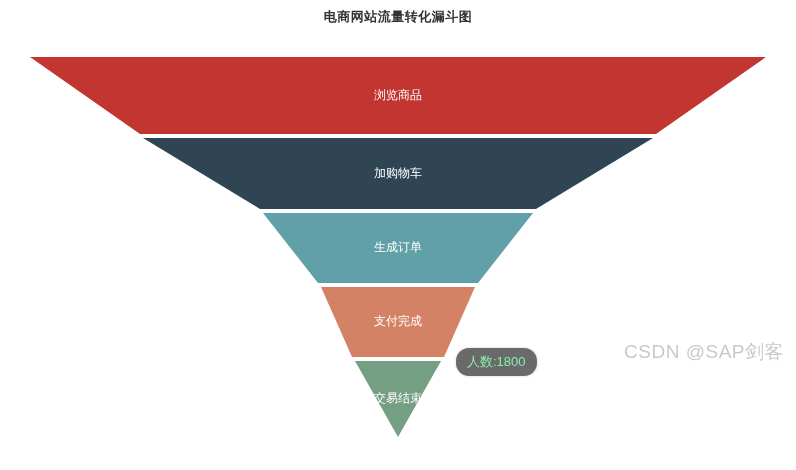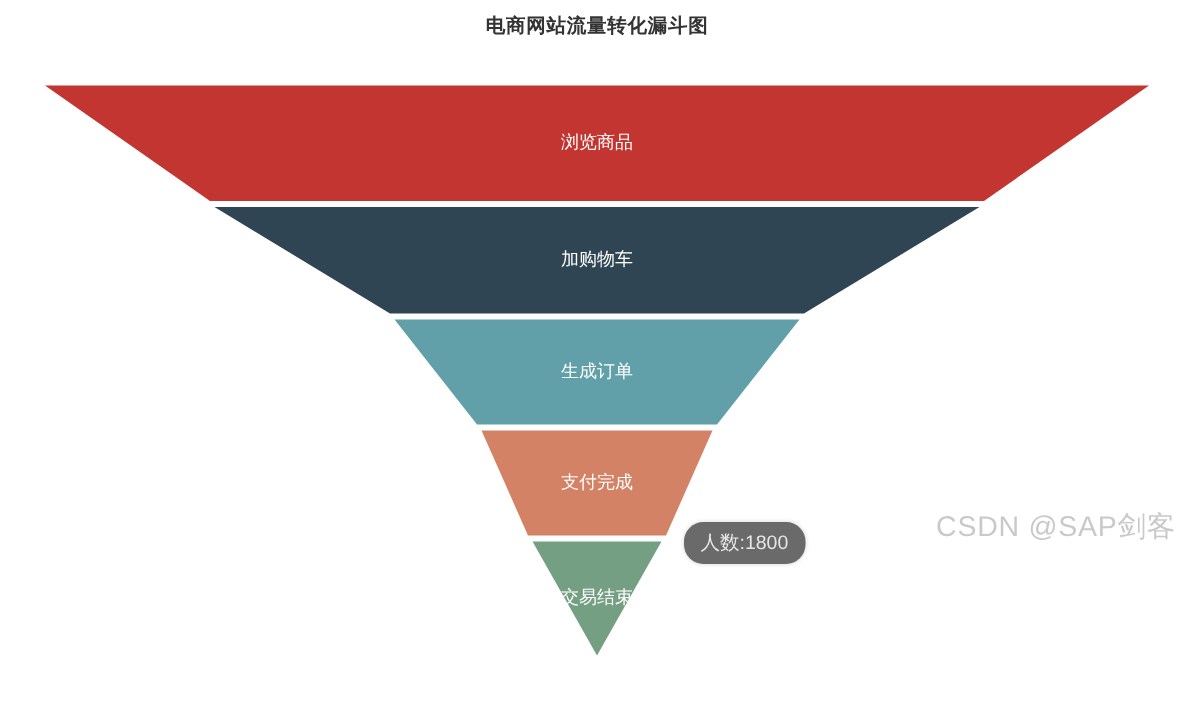--- a/index.html
+++ b/index.html
@@ -35,21 +35,21 @@
   .funnel-label{
     font-size:12px;
     fill:#ffffff;
     font-family:"Liberation Sans","DejaVu Sans",sans-serif;
     text-anchor:middle;
     dominant-baseline:middle;
   }
   #tooltip{
     position:absolute;
     background:#6a6a6a;
-    color:#e5e5e5;
+    color:#86efac;
     font-size:13px;
     padding:6px 11px;
     border-radius:13px;
     white-space:nowrap;
     line-height:16px;
     box-shadow:0 0 3px rgba(0,0,0,0.18);
   }
   #watermark{
     position:absolute;
     right:12px;

